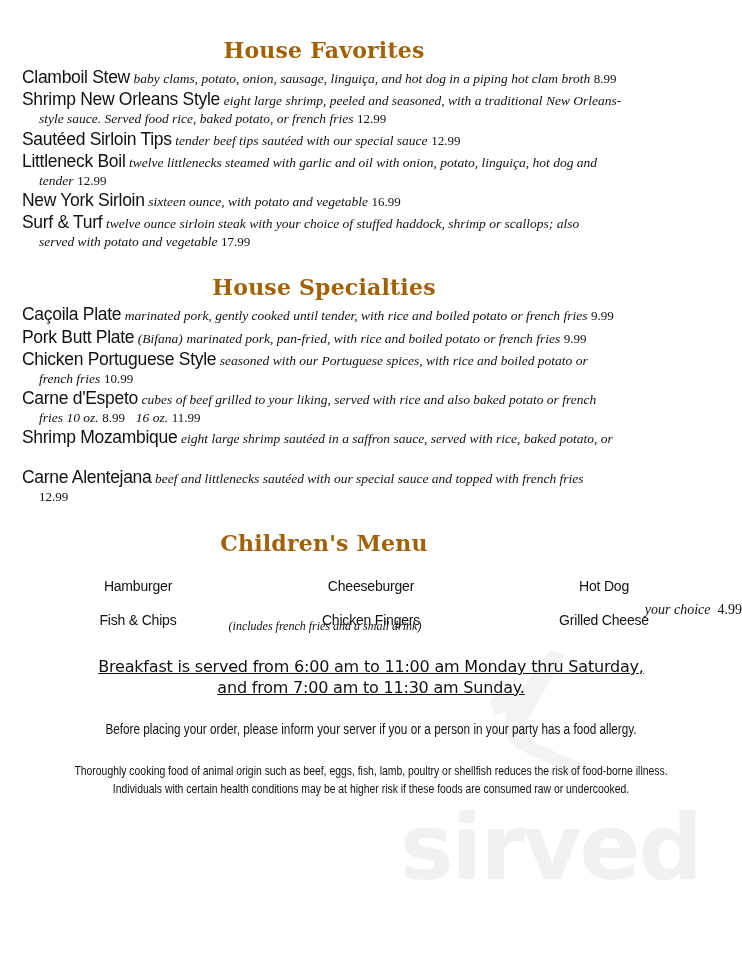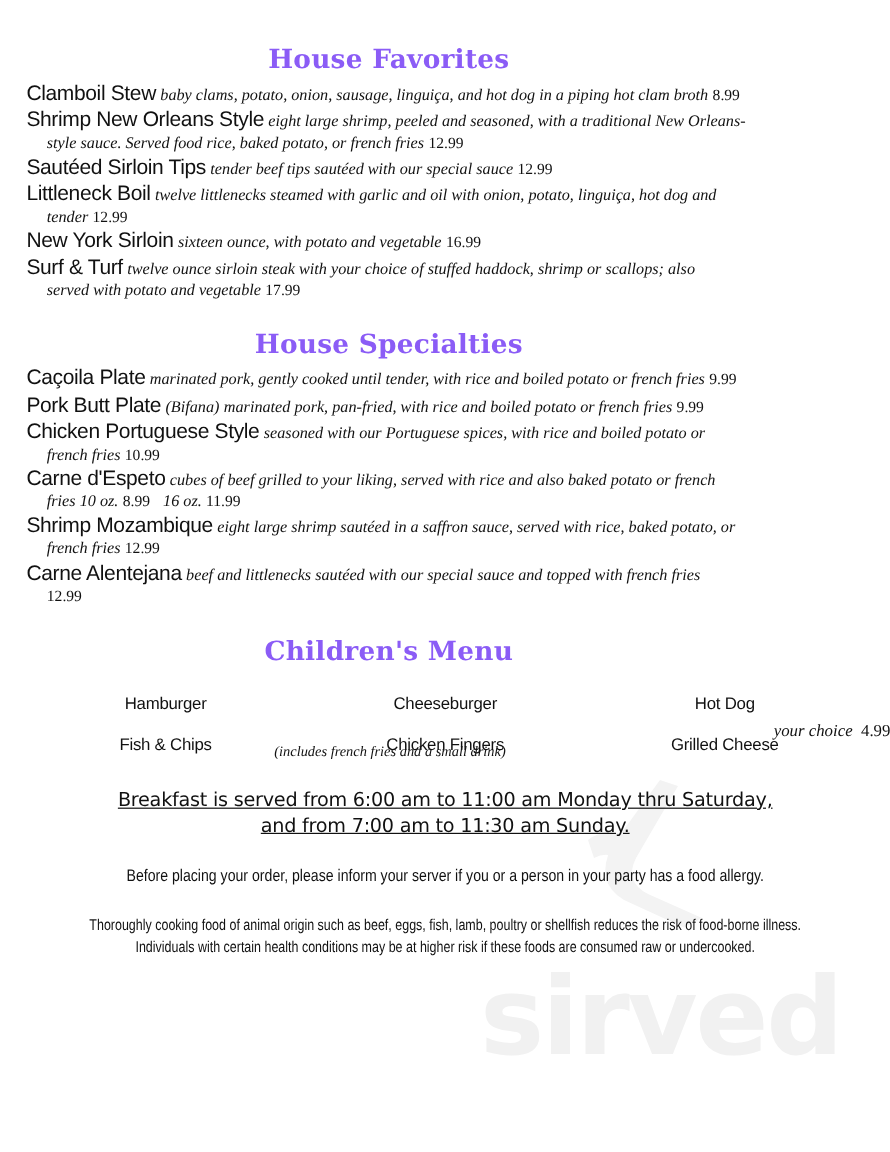--- a/index.html
+++ b/index.html
@@ -4,21 +4,21 @@
   <style>
     * { margin: 0; padding: 0; box-sizing: border-box; }
     html, body { width: 742px; height: 960px; background: #ffffff; overflow: hidden; }
     body { position: relative; color: #111111; font-family: "Liberation Sans", sans-serif; }
 
     .page { position: absolute; left: 0; top: 0; width: 742px; height: 960px; }
 
     .section-title {
       position: absolute; left: 0; width: 648px; text-align: center;
       font-family: "DejaVu Serif", serif; font-weight: bold; font-size: 22px;
-      letter-spacing: 0.2px; color: #8b5cf6;
+      letter-spacing: 0.2px; color: #a16207;
     }
 
     .item {
       position: absolute; left: 22px; width: 700px;
       font-size: 13px; line-height: 19px; color: #111;
     }
     .item .name {
       font-family: "Liberation Sans", sans-serif; font-size: 17.5px; letter-spacing: -0.3px;
     }
     .item .desc {
@@ -165,24 +165,20 @@
         <span class="price">8.99</span>
         &nbsp;
         <span class="desc">16 oz.</span>
         <span class="price">11.99</span>
       </span>
     </div>
 
     <div class="item" style="top:428px;">
       <span class="name">Shrimp Mozambique</span>
       <span class="desc">eight large shrimp sautéed in a saffron sauce, served with rice, baked potato, or</span>
-      <span class="cont">
-        <span class="desc">french fries</span>
-        <span class="price">12.99</span>
-      </span>
     </div>
 
     <div class="item" style="top:468px;">
       <span class="name">Carne Alentejana</span>
       <span class="desc">beef and littlenecks sautéed with our special sauce and topped with french fries</span>
       <span class="cont">
         <span class="price">12.99</span>
       </span>
     </div>
 

